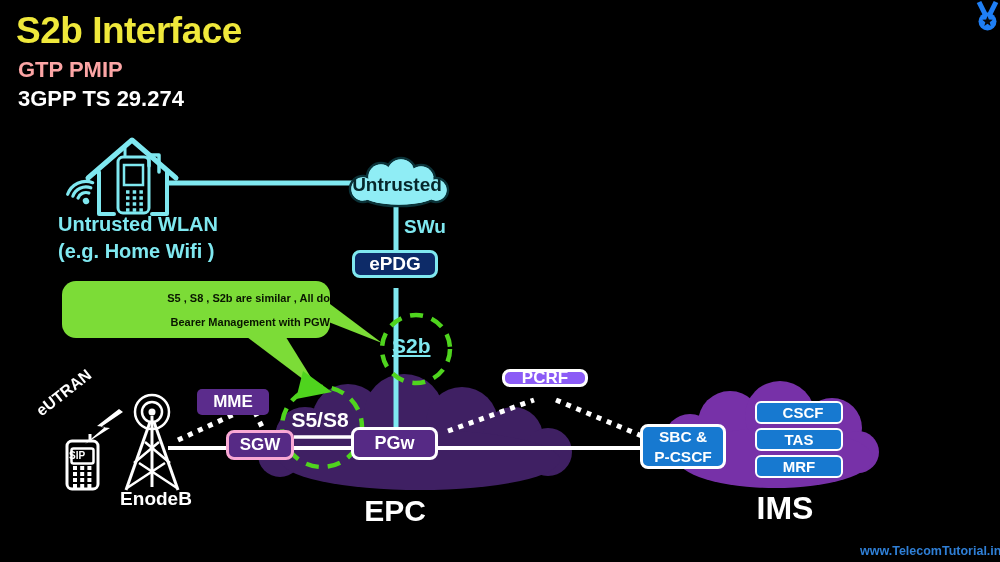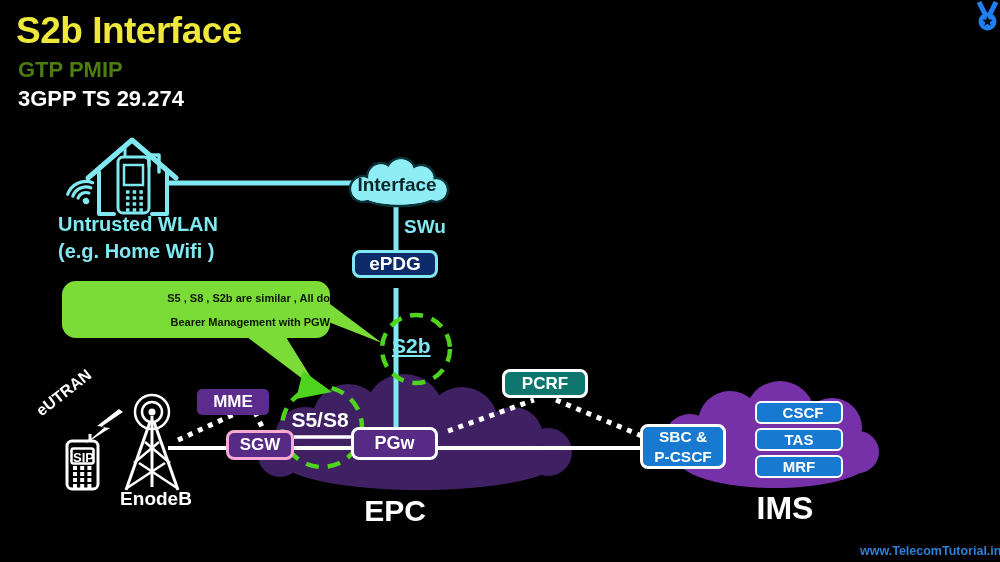--- a/index.html
+++ b/index.html
@@ -1,49 +1,49 @@
 <!DOCTYPE html>
 <html><head>
 <meta charset="utf-8">
 <style>
   html,body{margin:0;padding:0;background:#000;}
   .slide{position:relative;width:1000px;height:562px;background:#000;overflow:hidden;
          font-family:"Liberation Sans",sans-serif;font-weight:bold;}
   .abs{position:absolute;}
   svg.layer{position:absolute;left:0;top:0;}
   .title{left:16px;top:10px;font-size:37px;color:#EFE83B;letter-spacing:-0.5px;}
-  .sub1{left:18px;top:57px;font-size:22px;color:#4d7c0f;}
+  .sub1{left:18px;top:57px;font-size:22px;color:#fca5a5;}
   .sub2{left:18px;top:86px;font-size:22px;color:#fff;}
   .cyan-txt{color:#7FE8F0;}
   .wlan1{left:58px;top:213px;font-size:20px;}
   .wlan2{left:58px;top:240px;font-size:20px;}
   .internet-lbl{left:346px;top:174px;width:102px;text-align:center;font-size:19px;color:#06272B;}
   .swu{left:404px;top:216px;font-size:19px;}
   .nodebox{display:flex;align-items:center;justify-content:center;box-sizing:border-box;
            color:#fff;border-radius:8px;text-align:center;}
   .epdg{left:352px;top:250px;width:86px;height:28px;background:#0D2B68;border:3px solid #7FE8F0;font-size:19px;}
   .callout{left:62px;top:281px;width:268px;height:57px;background:#7CDC37;border-radius:14px;
            display:flex;flex-direction:column;align-items:flex-end;justify-content:center;
            color:#091500;font-size:11px;line-height:24px;text-align:center;}
   .s2b{left:392px;top:334px;font-size:21px;text-decoration:underline;}
   .mme{left:197px;top:389px;width:72px;height:26px;background:#5B2C8C;border-radius:5px;font-size:17px;}
   .sgw{left:226px;top:430px;width:68px;height:30px;background:#562A85;border:3px solid #f9a8d4;font-size:17px;}
   .s5s8{left:286px;top:408px;width:68px;text-align:center;font-size:21px;color:#fff;}
   .pgw{left:351px;top:427px;width:87px;height:33px;background:#562A85;border:3px solid #fff;font-size:18px;}
-  .pcrf{left:502px;top:369px;width:86px;height:29px;background:#0f766e;border:3px solid #fff;font-size:17px;}
+  .pcrf{left:502px;top:369px;width:86px;height:18px;background:#8b5cf6;border:3px solid #fff;font-size:17px;}
   .epc-lbl{left:350px;top:494px;width:90px;text-align:center;font-size:30px;color:#fff;}
   .sbc{left:640px;top:424px;width:86px;height:45px;background:#1779D0;border:3px solid #fff;
        font-size:15.5px;line-height:20px;flex-direction:column;}
   .cscf{left:755px;top:401px;width:88px;height:23px;background:#1779D0;border:2.5px solid #fff;border-radius:6px;font-size:15px;padding-left:8px;}
   .tas{left:755px;top:428px;width:88px;height:23px;background:#1779D0;border:2.5px solid #fff;border-radius:6px;font-size:15px;}
   .mrf{left:755px;top:455px;width:88px;height:23px;background:#1779D0;border:2.5px solid #fff;border-radius:6px;font-size:15px;}
   .ims-lbl{left:730px;top:490px;width:110px;text-align:center;font-size:32px;color:#fff;}
   .enodeb{left:111px;top:488px;width:90px;text-align:center;font-size:19px;color:#fff;}
   .eutran{left:44px;top:402px;font-size:16px;color:#fff;transform:rotate(-38deg);transform-origin:left bottom;}
-  .sip{left:69px;top:450px;width:25px;text-align:right;font-size:13px;color:#fff;}
+  .sip{left:69px;top:450px;width:25px;text-align:left;font-size:10px;color:#fff;}
   .watermark{left:860px;top:544px;width:138px;text-align:right;font-size:12.5px;color:#2F7FD6;}
 </style>
 </head>
 <body>
 
 <div class="slide">
 
   <svg class="layer" width="1000" height="562" viewBox="0 0 1000 562">
 
     <g fill="#3F2063">
@@ -162,21 +162,21 @@
     </g>
   </svg>
 
   <div class="abs title">S2b Interface</div>
   <div class="abs sub1">GTP PMIP</div>
   <div class="abs sub2">3GPP TS 29.274</div>
 
   <div class="abs wlan1 cyan-txt">Untrusted WLAN</div>
   <div class="abs wlan2 cyan-txt">(e.g. Home Wifi )</div>
 
-  <div class="abs internet-lbl">Interface</div>
+  <div class="abs internet-lbl">Untrusted</div>
   <div class="abs swu cyan-txt">SWu</div>
   <div class="abs nodebox epdg">ePDG</div>
 
   <div class="abs callout">
     <span>S5 , S8 , S2b are similar , All do</span>
     <span>Bearer Management with PGW</span>
   </div>
 
   <div class="abs s2b cyan-txt">S2b</div>
   <div class="abs s5s8">S5/S8</div>

